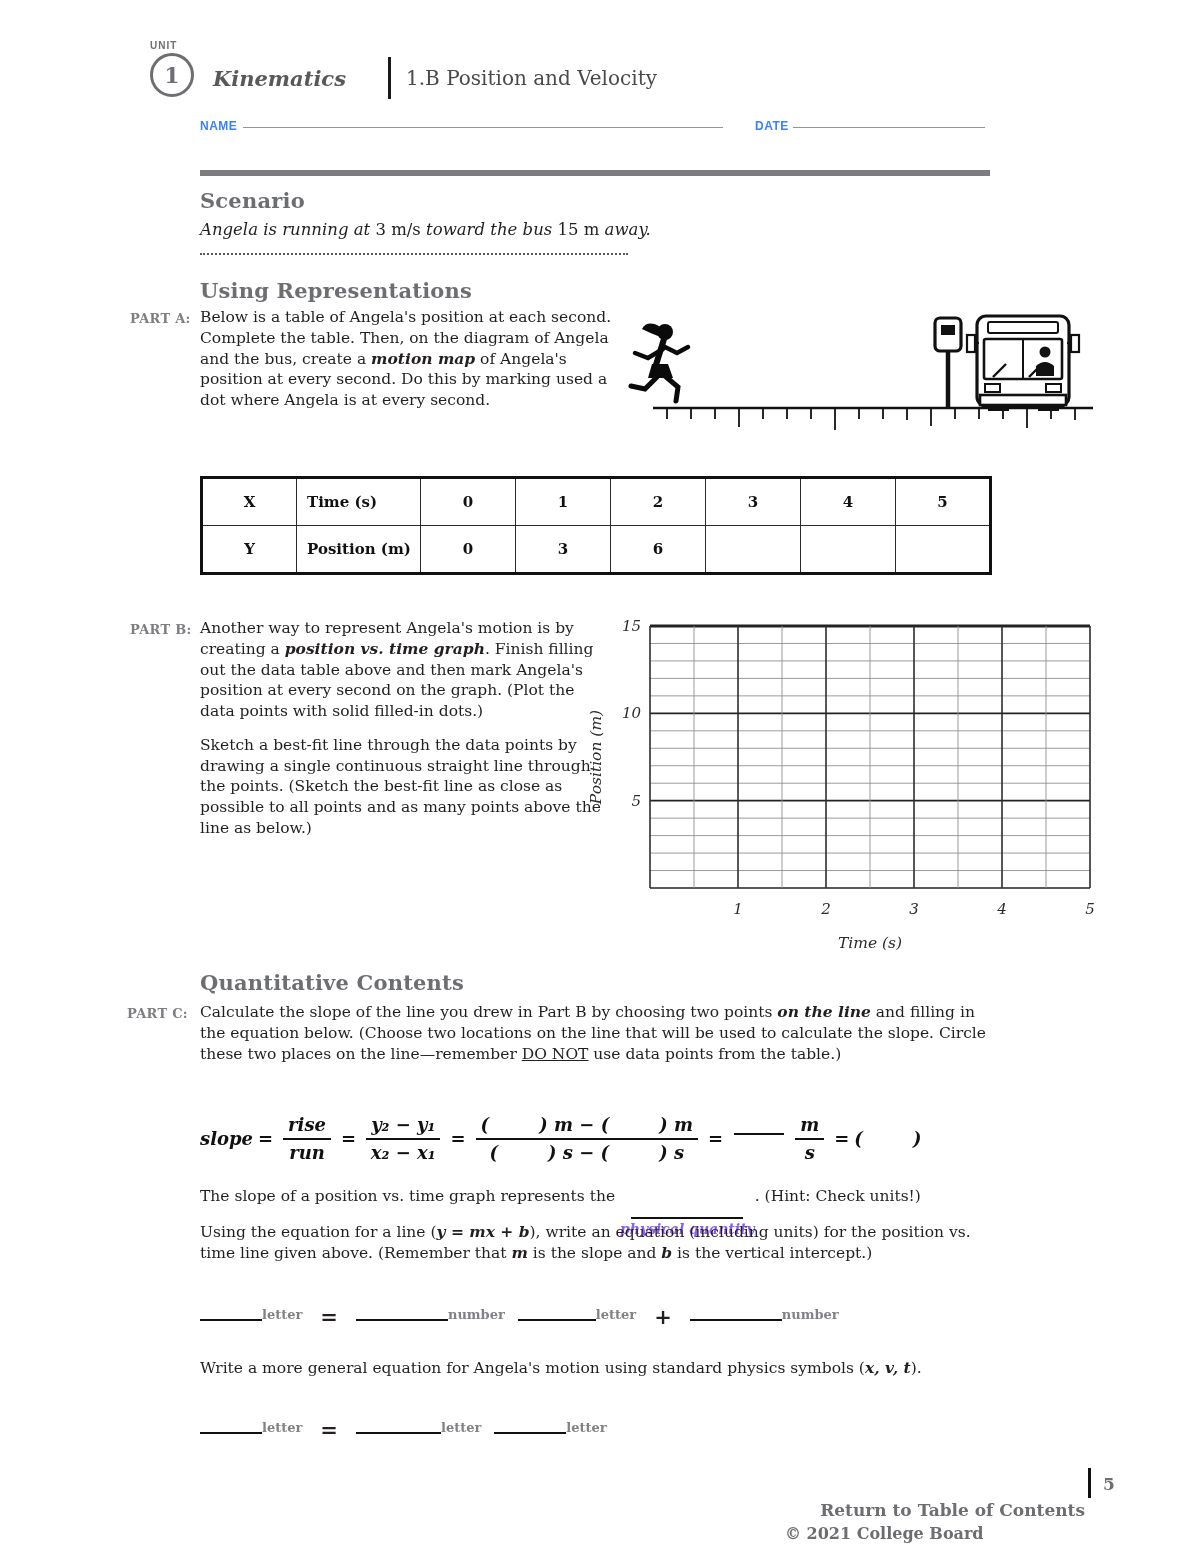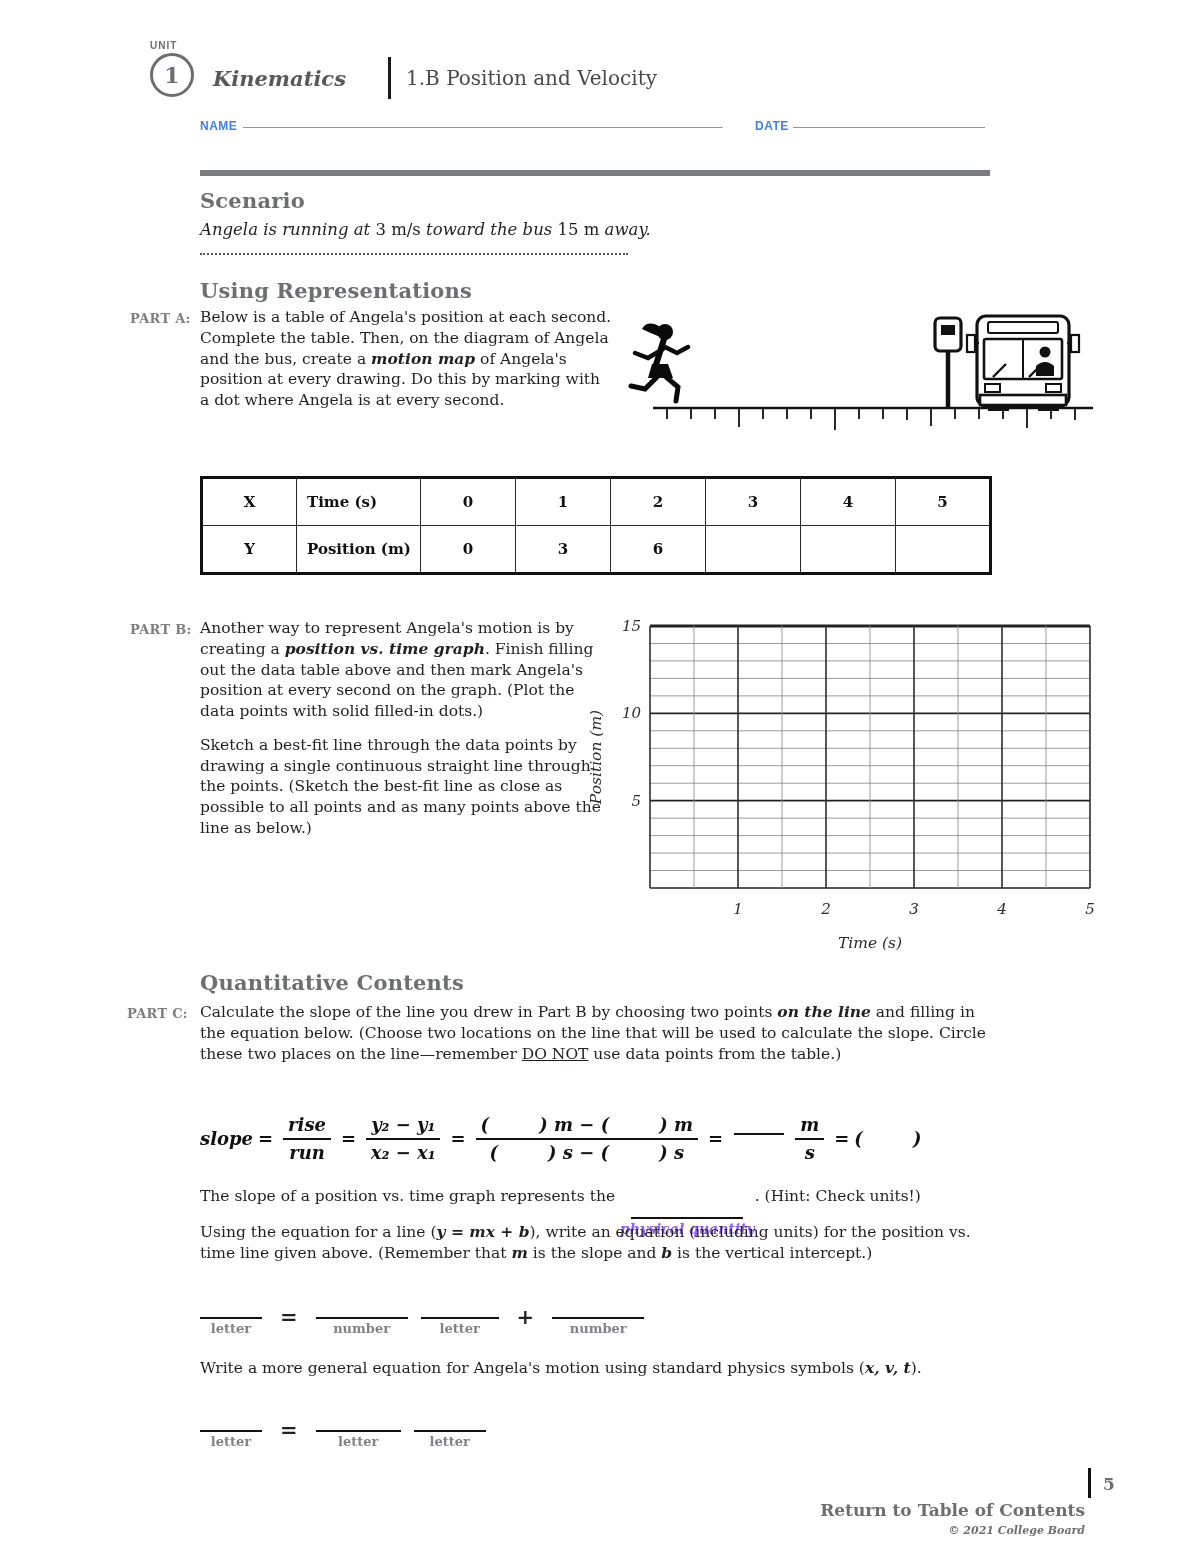--- a/index.html
+++ b/index.html
@@ -36,21 +36,21 @@
   .frac .fd{padding-top:2px;line-height:1.2;white-space:pre;}
   .op{margin:0 5px;font-style:normal;}
   .pre{white-space:pre;}
   .valblank{display:inline-block;width:50px;border-top:2.6px solid #111;margin:0 6px;transform:translateY(-5px);}
   
   .blankl{display:inline-flex;flex-direction:column;align-items:center;vertical-align:-18px;}
   .blankl .bline{height:15px;border-bottom:2.3px solid #111;}
   .blankl .blab{font-size:14px;color:#8b5cf6;font-weight:bold;margin-top:1px;font-style:italic;}
   
   .filleq{display:flex;align-items:flex-start;gap:13px;}
-  .fb{display:inline-flex;flex-direction:column;align-items:center;}
+  .fb{display:inline-flex;flex-direction:row;align-items:center;}
   .fb .bline{height:12px;border-bottom:2.6px solid #111;}
   .fb .blab{font-size:13px;color:#808285;font-weight:bold;margin-top:2px;}
   .filleq .op{font-size:21px;font-weight:bold;line-height:1;margin-top:1px;}
   svg text{font-family:"DejaVu Serif","Liberation Serif",serif;fill:#2b2b2b;}
   .footer-gray{color:#6d6e71;font-weight:bold;}
 </style>
 </head>
 <body>
 
 <div id="page">
@@ -74,21 +74,21 @@
 
   <div class="abs h2" style="left:200px;top:188px;">Scenario</div>
   <div class="abs" style="left:200px;top:220px;font-size:16.5px;">
     <span class="it">Angela is running at </span><span class="rm">3 m/s</span><span class="it"> toward the bus </span><span class="rm">15 m</span><span class="it"> away.</span>
   </div>
   <div class="abs dotrule" style="left:200px;top:251px;width:428px;"></div>
 
   <div class="abs h2" style="left:200px;top:278px;">Using Representations</div>
   <div class="abs plabel" style="left:130px;top:311px;">PART A:</div>
   <div class="abs body" style="left:200px;top:307px;width:412px;">
-    <span>Below is a table of Angela's position at each second. Complete the table. Then, on the diagram of Angela and the bus, create a </span><span class="bi">motion map</span><span> of Angela's position at every drawing. Do this by marking with a dot where Angela is at every second.</span>
+    <span>Below is a table of Angela's position at each second. Complete the table. Then, on the diagram of Angela and the bus, create a </span><span class="bi">motion map</span><span> of Angela's position at every second. Do this by marking used a dot where Angela is at every second.</span>
   </div>
 
   <div class="abs" style="left:605px;top:308px;width:490px;height:124px;">
     <svg width="490" height="124" viewBox="0 0 490 124">
 
       <g>
         <line x1="48" y1="100" x2="488" y2="100" stroke="#111" stroke-width="2.6"></line>
         <g id="ruler-ticks">
             <line x1="62" y1="100" x2="62" y2="111" stroke="#111" stroke-width="1.8"></line>
             <line x1="86" y1="100" x2="86" y2="111" stroke="#111" stroke-width="1.8"></line>
@@ -310,15 +310,15 @@
     </span>
     <span class="fb">
       <span class="bline" style="width:72px;"></span>
       <span class="blab">letter</span>
     </span>
   </div>
 
   <div class="abs" style="left:1088px;top:1468px;width:3px;height:30px;background:#111;"></div>
   <div class="abs footer-gray" style="left:1103px;top:1474px;font-size:17px;">5</div>
   <div class="abs footer-gray" style="left:785px;top:1500px;width:300px;text-align:right;font-size:17px;">Return to Table of Contents</div>
-  <div class="abs footer-gray" style="left:785px;top:1524px;width:300px;text-align:right;font-size:11px;font-style:italic;">© 2021 College Board</div>
+  <div class="abs footer-gray" style="left:785px;top:1524px;width:300px;text-align:left;font-size:16px;">© 2021 College Board</div>
 
 </div>
 
 </body></html>

